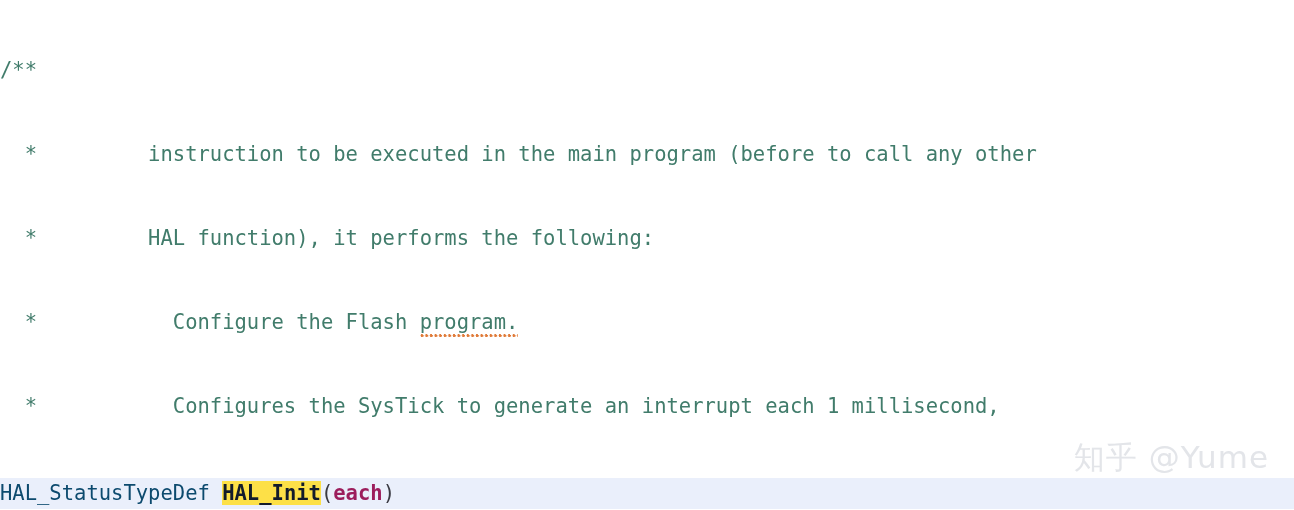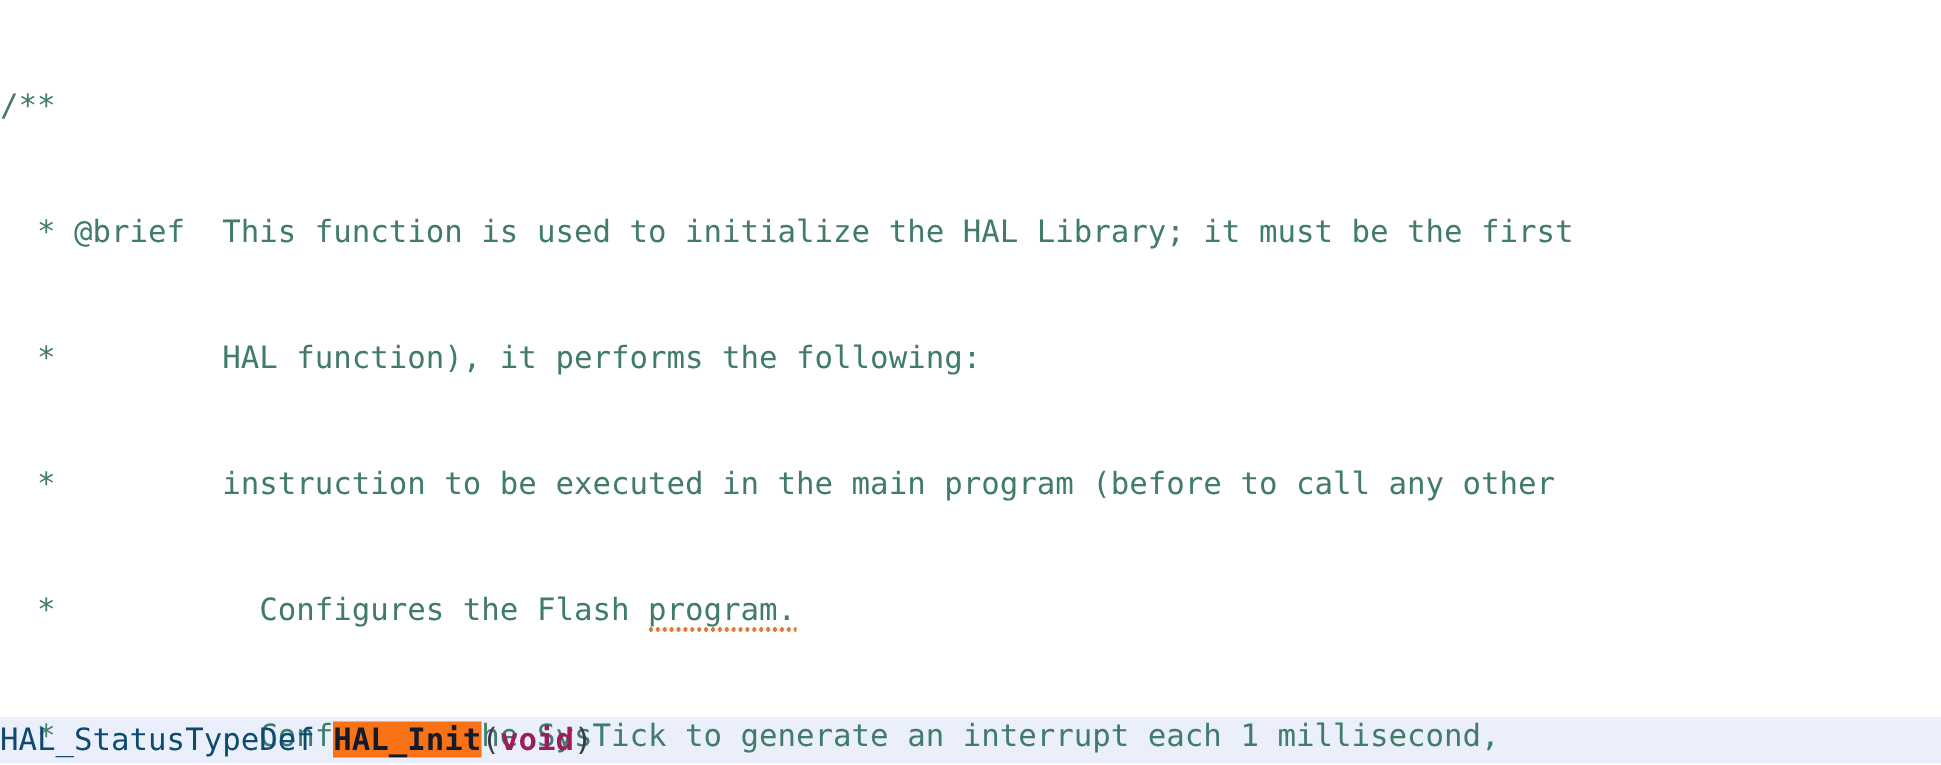--- a/index.html
+++ b/index.html
@@ -72,21 +72,21 @@
     top: 478px;
     height: 31px;
     line-height: 31px;
     font-size: 20.5px;
     white-space: pre;
   }
   .typ   { color: #0c4a6e; }
   .fname {
     color: #131b2b;
     font-weight: bold;
-    background: #f97316;
+    background: #fde047;
   }
   .paren { color: #3a3a42; }
   .kw    { color: #9c1d5c; font-weight: bold; }
 
   
   .brace-line {
     position: absolute;
     left: 0;
     top: 505px;
     height: 28px;
@@ -113,36 +113,36 @@
 </style>
 </head>
 <body>
 
 <div id="editor">
 
   <div class="cur-line-bg"></div>
 
   <div class="code">
     <div class="line"><span class="cmt">/**</span></div>
-    <div class="line"><span class="cmt">  * @brief  This function is used to initialize the HAL Library; it must be the first</span></div>
+    <div class="line"><span class="cmt">  *         instruction to be executed in the main program (before to call any other</span></div>
     <div class="line"><span class="cmt">  *         HAL function), it performs the following:</span></div>
-    <div class="line"><span class="cmt">  *         instruction to be executed in the main program (before to call any other</span></div>
-    <div class="line"><span class="cmt">  *           Configures the Flash </span><span class="cmt spell">program.</span><span class="cmt"></span></div>
+    <div class="line"><span class="cmt">  *           Configure the Flash </span><span class="cmt spell">program.</span><span class="cmt"></span></div>
     <div class="line"><span class="cmt">  *           Configures the SysTick to generate an interrupt each 1 millisecond,</span></div>
     
     
     
     
     
     
     
     
     
     
     
   </div>
 
+  <div class="watermark">知乎 @Yume</div>
 
-  <div class="sig-line"><span class="typ">HAL_StatusTypeDef</span><span class="paren"> </span><span class="fname">HAL_Init</span><span class="paren">(</span><span class="kw">void</span><span class="paren">)</span></div>
+  <div class="sig-line"><span class="typ">HAL_StatusTypeDef</span><span class="paren"> </span><span class="fname">HAL_Init</span><span class="paren">(</span><span class="kw">each</span><span class="paren">)</span></div>
 
   <div class="brace-line">{</div>
 
 </div>
 
 </body></html>

